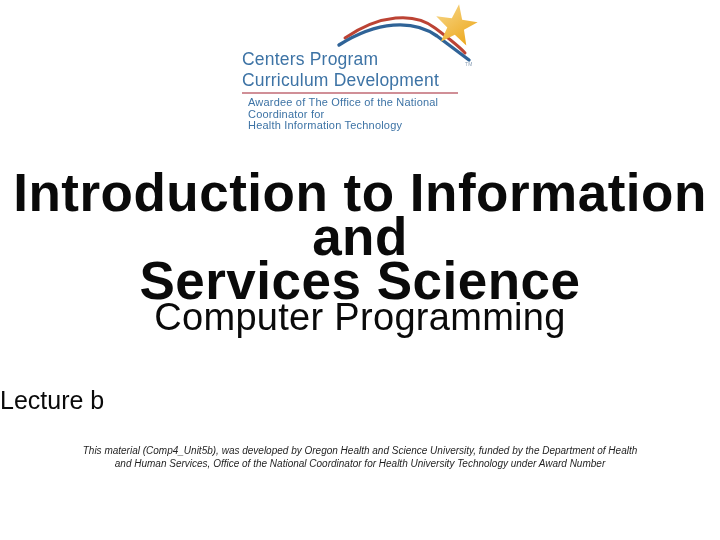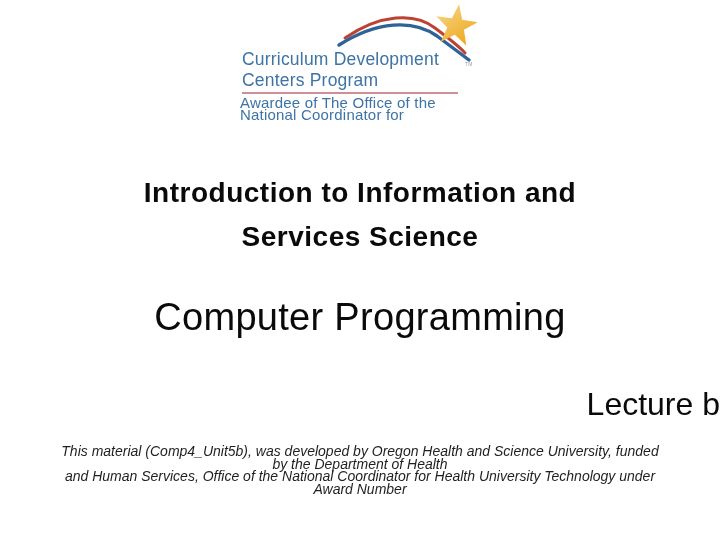--- a/index.html
+++ b/index.html
@@ -26,45 +26,45 @@
   .logo-name {
     position: absolute; left: 2px; top: 44px;
     font-size: 17.5px; line-height: 21px; letter-spacing: 0.2px;
     color: var(--logo_text_blue); font-weight: 400;
   }
   .logo-divider {
     position: absolute; left: 2px; top: 87px;
     width: 216px; height: 2px; background: var(--divider_pink);
   }
   .logo-tagline {
-    position: absolute; left: 0; top: 92px;
-    font-size: 15px; line-height: 11.5px; letter-spacing: 0.2px;
+    position: absolute; left: 8px; top: 92px;
+    font-size: 11px; line-height: 11.5px; letter-spacing: 0.2px;
     color: var(--logo_text_blue); font-weight: 400;
   }
 
   
   .title {
     position: absolute; top: 171px; left: 0; width: 720px;
     text-align: center; color: var(--title_black);
-    font-size: 28px; line-height: 44px; font-weight: 700; letter-spacing: 0.5px;
+    font-size: 53px; line-height: 44px; font-weight: 700; letter-spacing: 0.5px;
   }
   .subtitle {
     position: absolute; top: 296px; left: 0; width: 720px;
     text-align: center; color: var(--title_black);
     font-size: 38px; font-weight: 400; letter-spacing: 0.3px;
   }
   .lecture {
     position: absolute; top: 386px; left: 0; width: 720px;
-    text-align: right; color: var(--title_black);
-    font-size: 32px; font-weight: 400;
+    text-align: left; color: var(--title_black);
+    font-size: 25px; font-weight: 400;
   }
   .footer {
     position: absolute; top: 445px; left: 60px; width: 600px;
     text-align: center; color: var(--footer_gray);
-    font-size: 14px; line-height: 12.5px; font-style: italic;
+    font-size: 10px; line-height: 12.5px; font-style: italic;
   }
 </style>
 </head>
 <body>
 
 <div class="slide">
 
   <div class="logo">
     <svg class="logo-art" viewBox="0 0 150 70" xmlns="http://www.w3.org/2000/svg">
       <defs>
@@ -73,28 +73,29 @@
           <stop class="g2" offset="1"></stop>
         </linearGradient>
       </defs>
       <path class="swoosh-red" d="M10,38 C45,14 80,12 100,28 C112,37 124,46 130,53"></path>
       <path class="swoosh-blue" d="M4,45 C42,21 78,19 102,36 C114,45 126,54 134,60"></path>
       <path fill="url(#starGrad)" transform="rotate(8 121 26)" d="M121,4 L126.2,18.9 L141.9,19.2 L129.4,28.7 L133.9,43.8 L121,34.8 L108.1,43.8 L112.6,28.7 L100.1,19.2 L115.8,18.9 Z"></path>
     </svg>
     <span class="logo-tm">TM</span>
 
     <div class="logo-name">
+      <div>Centers Program</div>
       <div>Curriculum Development</div>
-      <div>Centers Program</div>
     </div>
 
     <div class="logo-divider"></div>
 
     <div class="logo-tagline">
       <div>Awardee of The Office of the National Coordinator for</div>
+      <div>Health Information Technology</div>
     </div>
   </div>
 
   <div class="title">
     <div>Introduction to Information and</div>
     <div>Services Science</div>
   </div>
 
   <div class="subtitle">Computer Programming</div>
 

